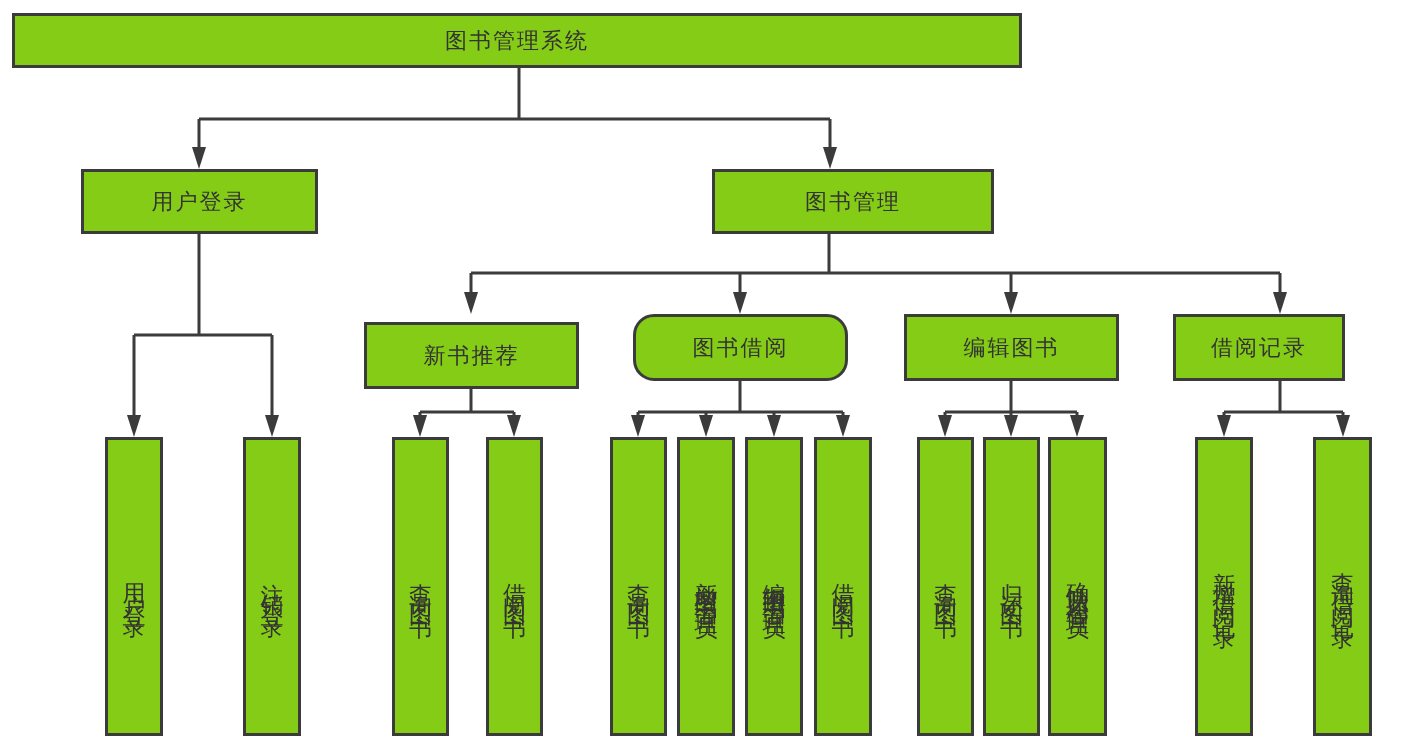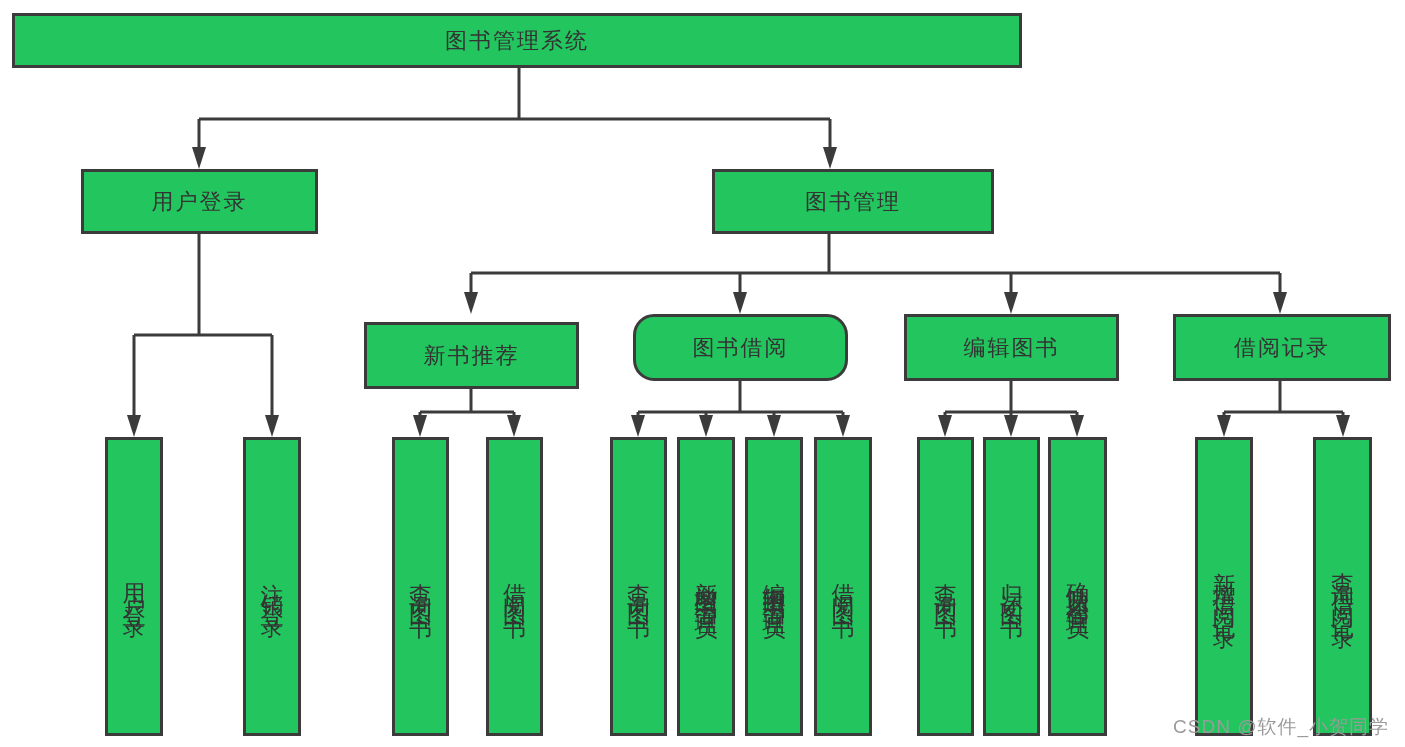--- a/index.html
+++ b/index.html
@@ -17,21 +17,21 @@
   }
   .wires {
     position: absolute;
     left: 0;
     top: 0;
     pointer-events: none;
   }
   .box {
     position: absolute;
     box-sizing: border-box;
-    background: #22c55e;
+    background: #84cc16;
     border: 3px solid #3b3b3b;
     display: flex;
     align-items: center;
     justify-content: center;
     color: #333333;
     font-size: 22px;
     letter-spacing: 2px;
     text-align: center;
   }
   .hbox { white-space: nowrap; }
@@ -104,21 +104,21 @@
   </svg>
 
   <div class="box hbox" style="left:12px; top:13px; width:1010px; height:55px;">图书管理系统</div>
 
   <div class="box hbox" style="left:81px; top:169px; width:237px; height:65px;">用户登录</div>
   <div class="box hbox" style="left:712px; top:169px; width:282px; height:65px;">图书管理</div>
 
   <div class="box hbox" style="left:364px; top:314px; width:215px; height:67px;margin-top:8px;">新书推荐</div>
   <div class="box hbox" style="left:633px; top:314px; width:215px; height:67px;border-radius:21px;">图书借阅</div>
   <div class="box hbox" style="left:904px; top:314px; width:215px; height:67px;">编辑图书</div>
-  <div class="box hbox" style="left:1173px; top:314px; width:218px; height:67px;">借阅记录</div>
+  <div class="box hbox" style="left:1173px; top:314px; width:172px; height:67px;">借阅记录</div>
 
   <div class="box vbox" style="left:105px; top:437px; width:58px; height:299px;">
     <span>用户登录</span>
   </div>
   <div class="box vbox" style="left:243px; top:437px; width:58px; height:299px;">
     <span>注销登录</span>
   </div>
 
   <div class="box vbox" style="left:392px; top:437px; width:57px; height:299px;">
     <span>查询图书</span>
@@ -150,15 +150,14 @@
     <span>确认归还（管理员）</span>
   </div>
 
   <div class="box vbox" style="left:1195px; top:437px; width:58px; height:299px;">
     <span>新增借阅记录</span>
   </div>
   <div class="box vbox" style="left:1313px; top:437px; width:59px; height:299px;">
     <span>查询借阅记录</span>
   </div>
 
-  <div class="watermark">CSDN @软件_小贺同学</div>
 
 </div>
 
 </body></html>

